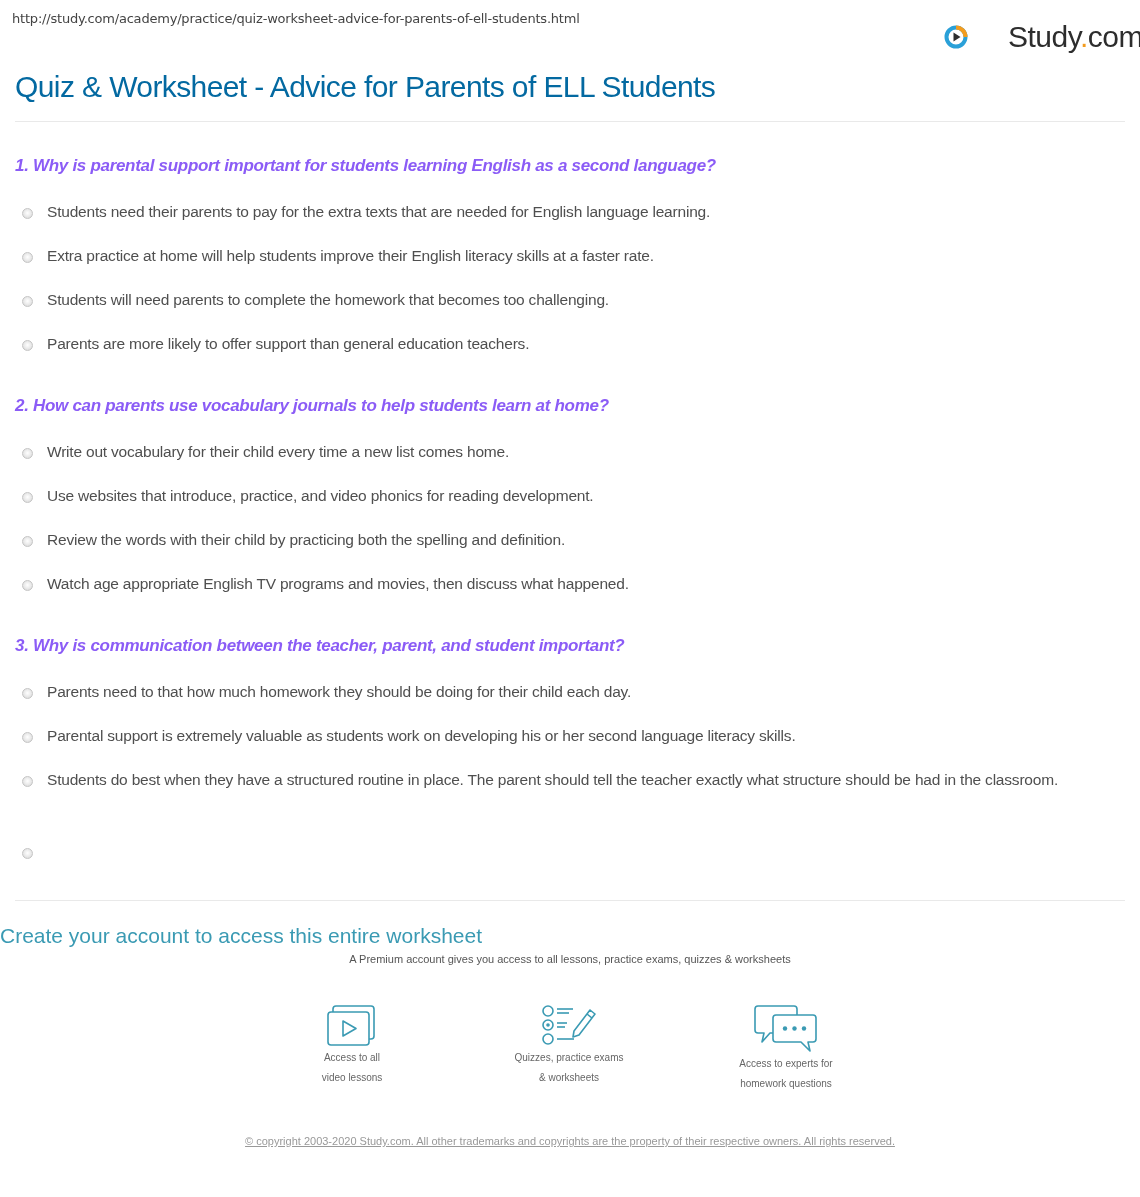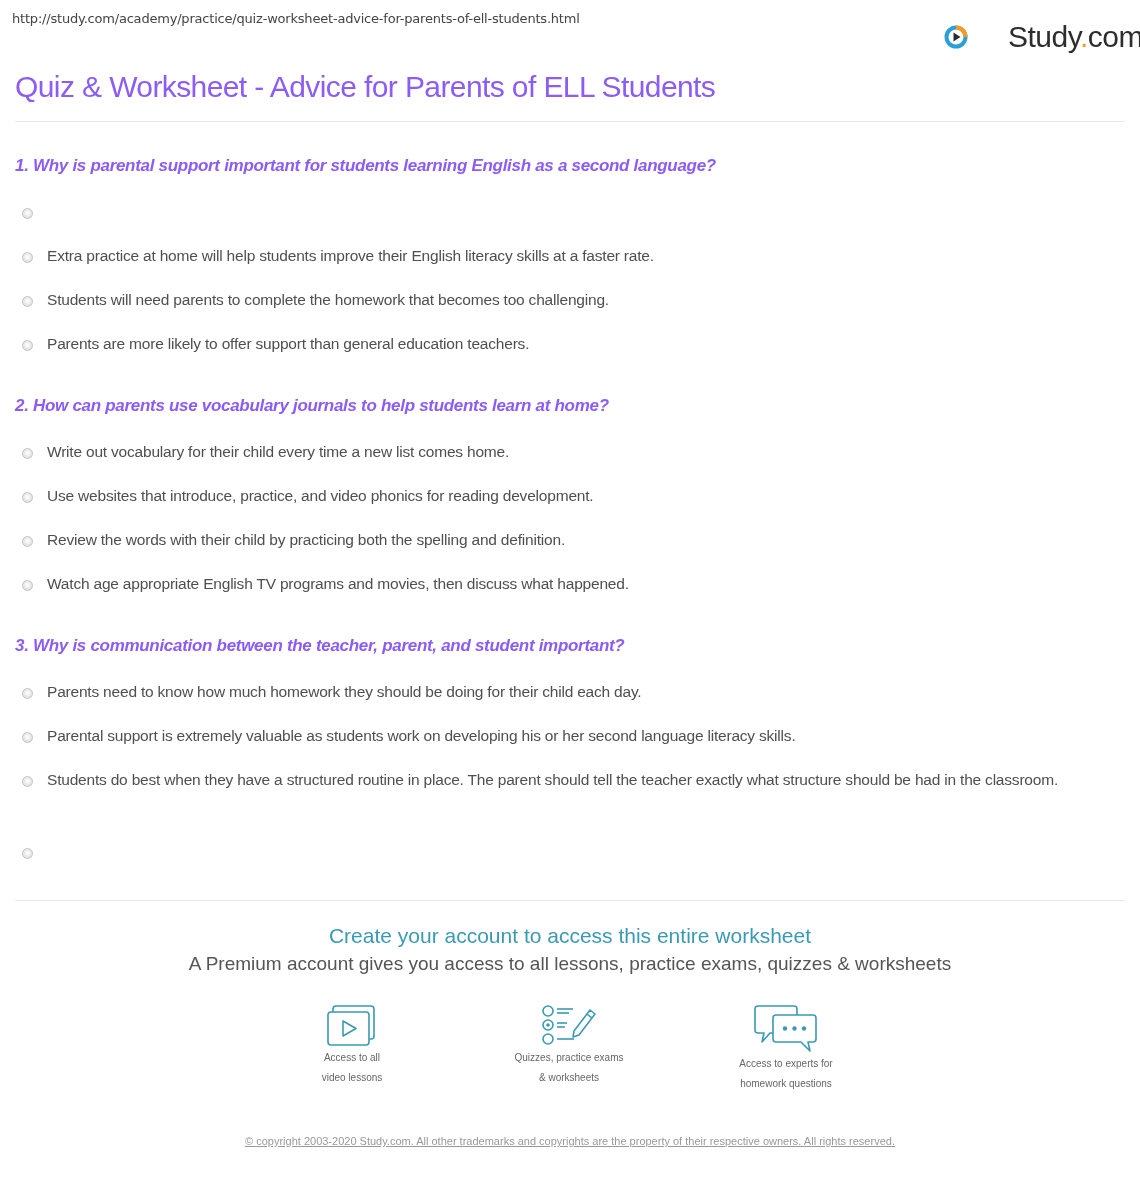--- a/index.html
+++ b/index.html
@@ -6,31 +6,31 @@
     html, body { width: 1140px; height: 1197px; background: #ffffff; overflow: hidden; }
     body { font-family: "DejaVu Sans", "Liberation Sans", sans-serif; color: #555; position: relative; }
 
     .url { position: absolute; left: 12px; top: 11px; font-size: 13px; color: #444; letter-spacing: -0.2px; }
 
     .logo { position: absolute; left: 944px; top: 22px; display: flex; align-items: center; gap: 37px; }
     .logo-mark { width: 24px; height: 24px; position: relative; }
     .logo-text { font-family: "Liberation Sans", sans-serif; font-size: 30px; color: #2d2d2d; margin-left: 3px; letter-spacing: -0.5px; line-height: 30px; }
     .logo-dot { color: #f39c1f; }
 
-    .title { position: absolute; left: 15px; top: 70px; font-size: 30px; color: #8b5cf6; font-weight: normal; letter-spacing: -0.6px; font-family: "Liberation Sans", sans-serif; }
+    .title { position: absolute; left: 15px; top: 70px; font-size: 30px; color: #0369a1; font-weight: normal; letter-spacing: -0.6px; font-family: "Liberation Sans", sans-serif; }
     .title-rule { position: absolute; left: 15px; right: 15px; top: 121px; height: 1px; background: #e9e9e9; }
 
     .q-heading { position: absolute; left: 15px; font-size: 17px; color: #8b5cf6; font-weight: bold; letter-spacing: -0.3px; font-family: "Liberation Sans", sans-serif; font-style: italic; }
     .option { position: absolute; left: 22px; right: 20px; display: flex; align-items: flex-start; }
     .radio { width: 11px; height: 11px; border-radius: 50%; border: 1px solid #c5c5c5; background: radial-gradient(circle at 50% 45%, #ffffff 0%, #e6e6e6 60%, #cfcfcf 100%); margin-top: 4px; flex-shrink: 0; cursor: pointer; }
     .opt-text { margin-left: 14px; font-size: 15.5px; color: #4f4f4f; line-height: 28px; margin-top: -6px; letter-spacing: -0.2px; font-family: "Liberation Sans", sans-serif; }
 
     .cta-rule { position: absolute; left: 15px; right: 15px; top: 900px; height: 1px; background: #e9e9e9; }
-    .cta-title { position: absolute; left: 0; right: 0; top: 924px; text-align: center; font-size: 21px; color: #3a9ab3; font-family: "Liberation Sans", sans-serif; cursor: pointer; }
-    .cta-sub { position: absolute; left: 0; right: 0; top: 953px; text-align: center; font-size: 19px; color: #555; font-family: "Liberation Sans", sans-serif; }
+    .cta-title { position: absolute; left: 0; right: 0; top: 924px; font-size: 21px; color: #3a9ab3; font-family: "Liberation Sans", sans-serif; cursor: pointer; }
+    .cta-sub { position: absolute; left: 0; right: 0; top: 953px; text-align: center; font-size: 11px; color: #555; font-family: "Liberation Sans", sans-serif; }
 
     .feature { position: absolute; top: 1004px; width: 200px; text-align: center; }
     .feature svg { display: block; margin: 0 auto; }
     .feature-label { font-size: 10px; line-height: 20px; color: #666; font-family: "Liberation Sans", sans-serif; }
 
     .footer { position: absolute; left: 210px; width: 720px; top: 1133px; text-align: center; font-size: 11px; line-height: 17px; color: #999; font-family: "Liberation Sans", sans-serif; text-decoration: underline; }
   </style>
 </head>
 <body>
 
@@ -46,20 +46,21 @@
   </span>
   <span class="logo-text"><span>Study</span><span class="logo-dot">.</span><span>com</span></span>
 </div>
 
 <h1 class="title">Quiz &amp; Worksheet - Advice for Parents of ELL Students</h1>
 <div class="title-rule"></div>
 
 <div class="q-heading" style="top:156px">1. Why is parental support important for students learning English as a second language?</div>
 <div class="option" style="top:204px">
   <span class="radio"></span>
+  <span class="opt-text">Students need their parents to pay for the extra texts that are needed for English language learning.</span>
 </div>
 <div class="option" style="top:248px">
   <span class="radio"></span>
   <span class="opt-text">Extra practice at home will help students improve their English literacy skills at a faster rate.</span>
 </div>
 <div class="option" style="top:292px">
   <span class="radio"></span>
   <span class="opt-text">Students will need parents to complete the homework that becomes too challenging.</span>
 </div>
 <div class="option" style="top:336px">
@@ -81,21 +82,21 @@
   <span class="opt-text">Review the words with their child by practicing both the spelling and definition.</span>
 </div>
 <div class="option" style="top:576px">
   <span class="radio"></span>
   <span class="opt-text">Watch age appropriate English TV programs and movies, then discuss what happened.</span>
 </div>
 
 <div class="q-heading" style="top:636px">3. Why is communication between the teacher, parent, and student important?</div>
 <div class="option" style="top:684px">
   <span class="radio"></span>
-  <span class="opt-text">Parents need to know how much homework they should be doing for their child each day.</span>
+  <span class="opt-text">Parents need to that how much homework they should be doing for their child each day.</span>
 </div>
 <div class="option" style="top:728px">
   <span class="radio"></span>
   <span class="opt-text">Parental support is extremely valuable as students work on developing his or her second language literacy skills.</span>
 </div>
 <div class="option" style="top:772px">
   <span class="radio"></span>
   <span class="opt-text">Students do best when they have a structured routine in place. The parent should tell the teacher exactly what structure should be had in the classroom.</span>
 </div>
 <div class="option" style="top:844px">

